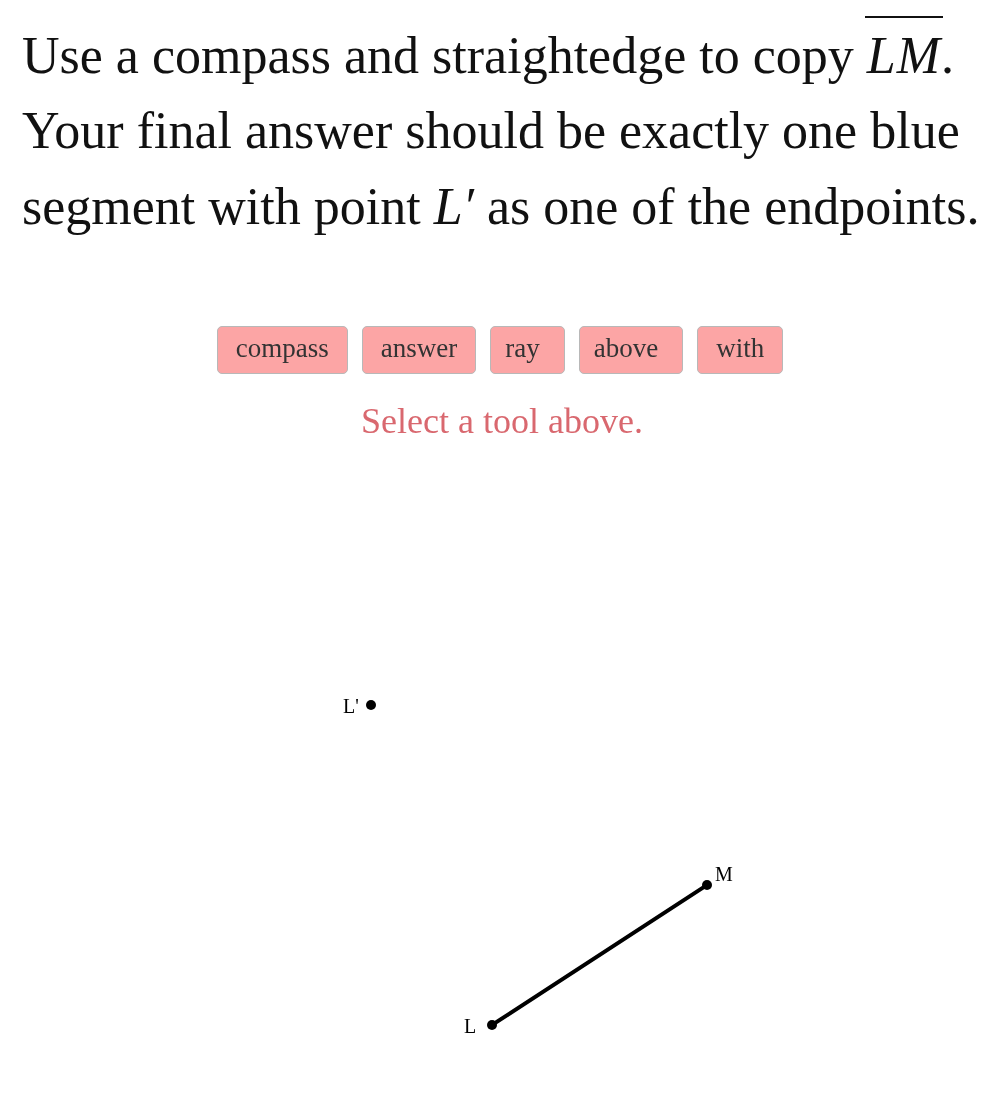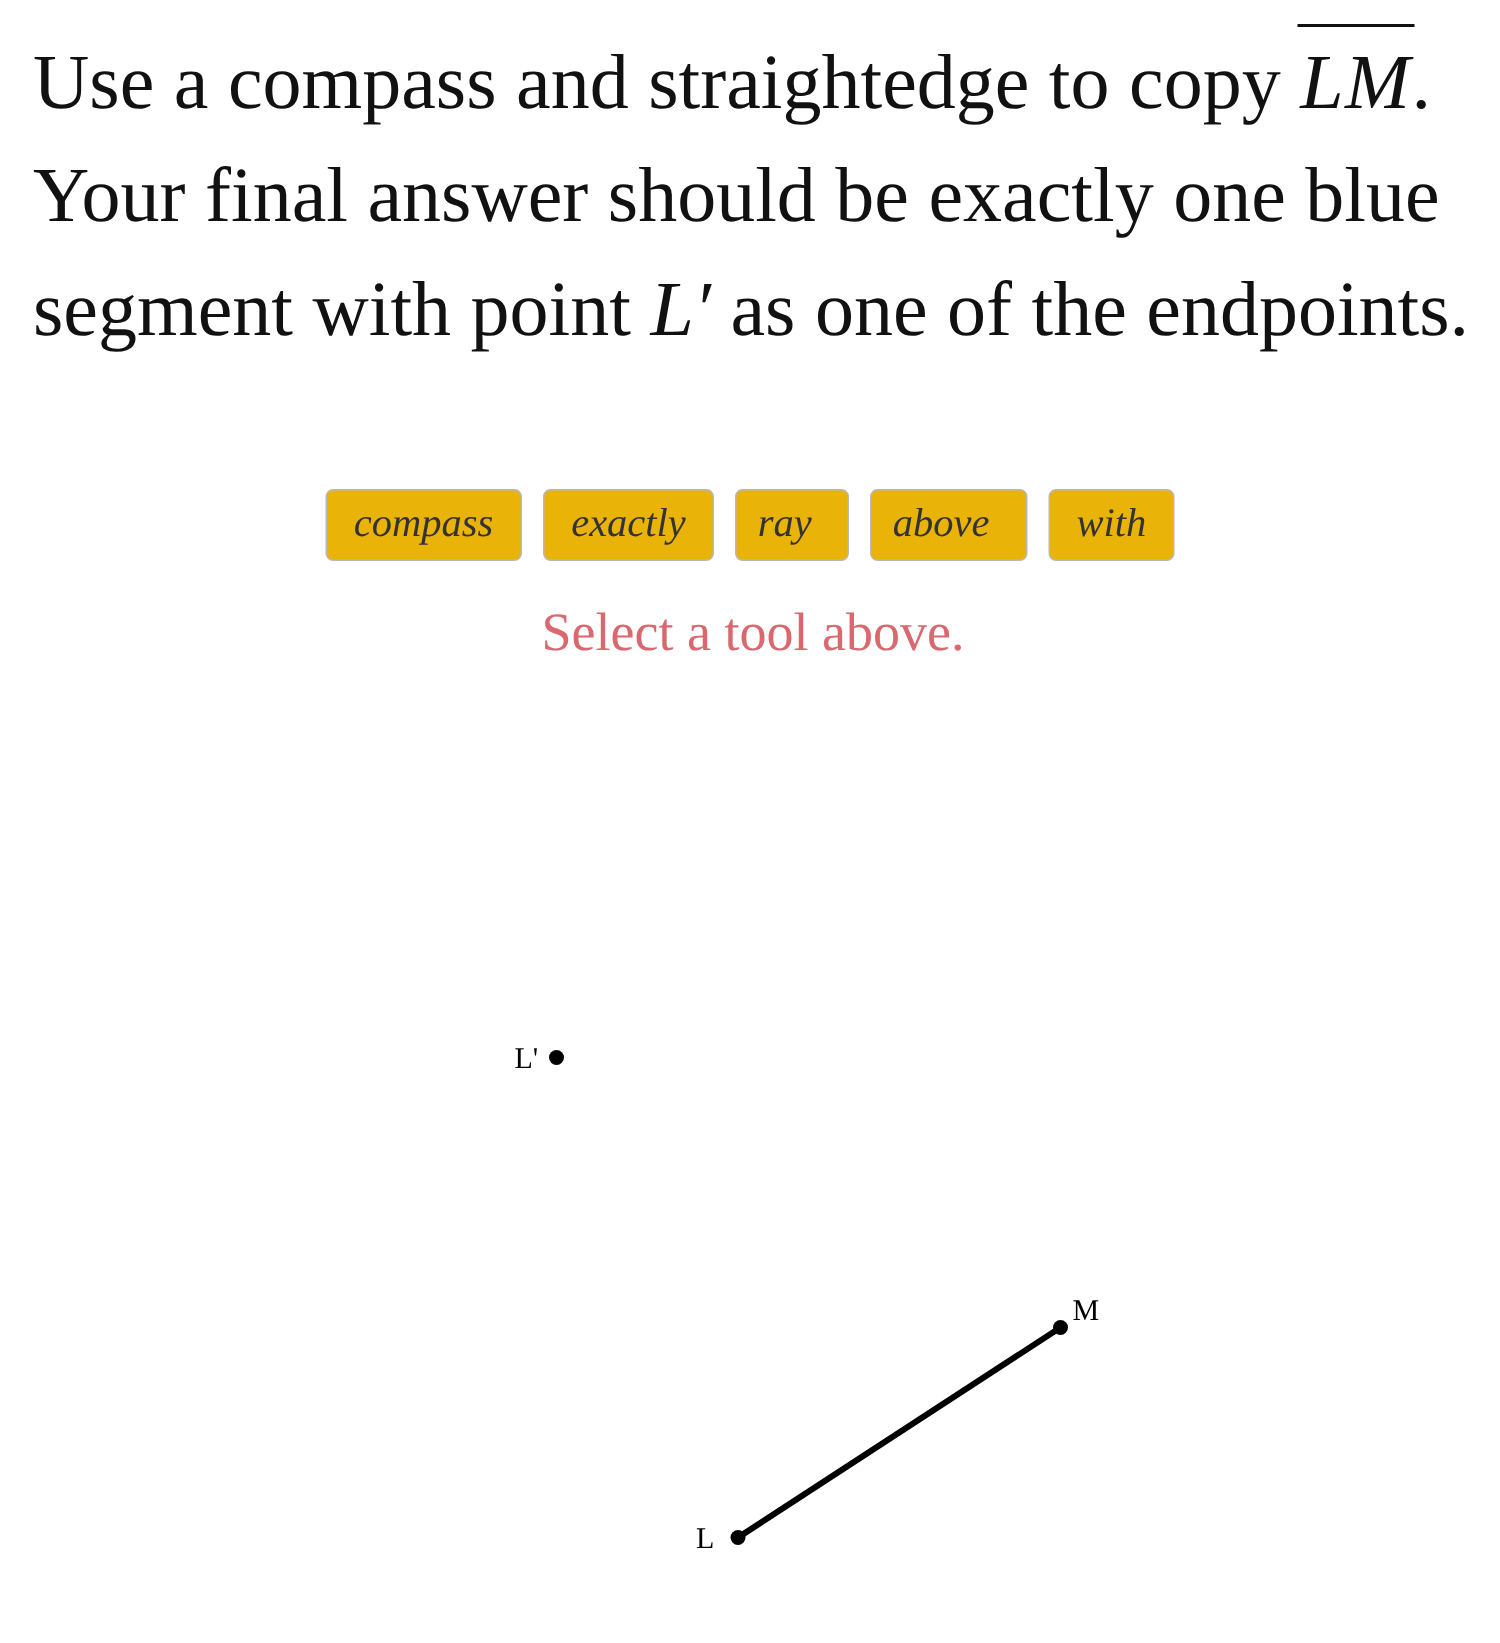--- a/index.html
+++ b/index.html
@@ -55,29 +55,28 @@
     top: 326px;
     left: 0;
     width: 1000px;
     text-align: center;
   }
   .tool-btn {
     display: inline-block;
     vertical-align: middle;
     border: 1.5px solid #b8b8b8;
     border-radius: 5px;
-    background: #eab308;
+    background: #fca5a5;
     color: #333;
     font-family: Georgia, 'Times New Roman', serif;
     font-size: 27px;
     padding: 7px 18px 9px 18px;
     margin: 0 5px;
     cursor: pointer;
     line-height: 1.1;
-    font-style: italic;
   }
   .tool-btn.small {
     padding-left: 14px;
     padding-right: 24px;
   }
 
   .hint {
     position: absolute;
     top: 400px;
     left: 2px;
@@ -120,21 +119,21 @@
 </head>
 <body>
 <div class="page">
 
   <div class="prompt">
     <span>Use a compass and straightedge to copy </span><span class="overline">LM</span><span>. Your final answer should be exactly one blue segment with point </span><span class="mathit prime">L′</span><span> as one of the endpoints.</span>
   </div>
 
   <div class="toolbar">
     <button class="tool-btn">compass</button>
-    <button class="tool-btn">exactly</button>
+    <button class="tool-btn">answer</button>
     <button class="tool-btn small">ray</button>
     <button class="tool-btn small">above</button>
     <button class="tool-btn">with</button>
   </div>
 
   <div class="hint">Select a tool above.</div>
 
   <div class="canvas" id="canvas">
       <div class="pt" style="left: 366px; top: 230px;"></div>
       <div class="pt-label" style="left: 343px; top: 225px;">L'</div>

